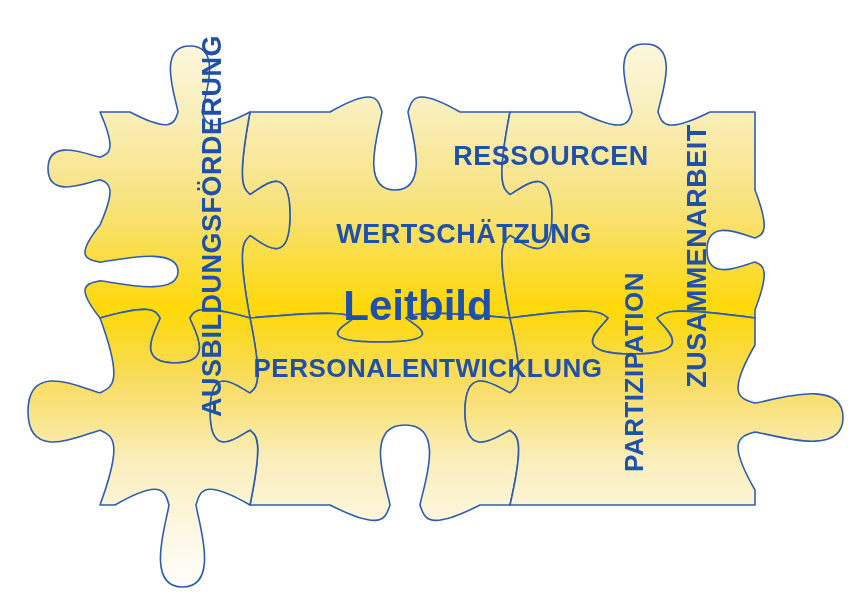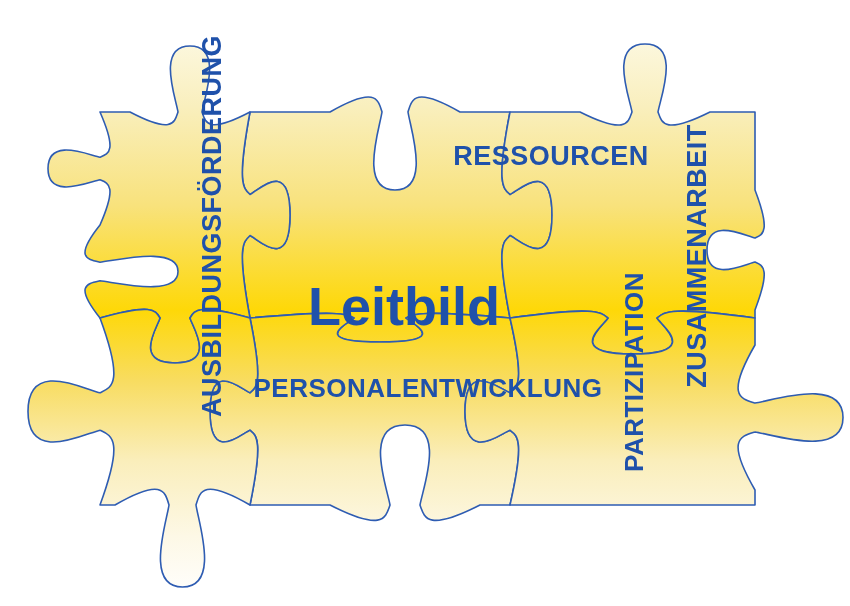--- a/index.html
+++ b/index.html
@@ -21,21 +21,21 @@
     position:absolute;
     transform:translate(-50%,-50%);
     color:var(--textblue,#1F4FA8);
     font-weight:700;
     font-size:27px;
     letter-spacing:0.5px;
     white-space:nowrap;
     line-height:1;
   }
   .label.vertical{transform:translate(-50%,-50%) rotate(-90deg);}
-  .label.title{font-size:54px;letter-spacing:0;}
+  .label.title{font-size:42px;letter-spacing:0;margin-left:14px;}
 </style>
 </head>
 <body>
 
 <div class="stage" style="--bg: #FFFFFF; --outline: #2E5CB2; --textblue: #1F51AA;">
 
   <svg width="850" height="606" viewBox="0 0 850 606" aria-hidden="true">
     <defs>
       <linearGradient id="goldgrad" gradientUnits="userSpaceOnUse" x1="0" y1="20" x2="0" y2="600">
           <stop offset="0" stop-color="#FDFAE9"></stop>
@@ -53,23 +53,24 @@
     <path class="puzzle-path" id="piece-bottom-middle" d="M 250 318 C 341.0 310.0, 346.2 314.0, 354.0 318.0 C 348.8 323.3, 307.2 342.0, 380.0 342.0 C 452.8 342.0, 411.2 323.3, 406.0 318.0 C 413.8 314.0, 419.0 310.0, 510.0 318.0 C 525.0 383.4, 517.5 387.2, 510.0 392.8 C 500.0 389.1, 465.0 359.1, 465.0 411.5 C 465.0 463.9, 500.0 433.9, 510.0 430.2 C 517.5 435.8, 525.0 439.6, 510.0 505.0 L 480 505 C 427.5 531.7, 424.5 518.3, 420.0 505.0 C 423.0 487.2, 447.0 425.0, 405.0 425.0 C 363.0 425.0, 387.0 487.2, 390.0 505.0 C 385.5 518.3, 382.5 531.7, 330.0 505.0 L 250 505 C 263.3 439.6, 256.7 435.8, 250.0 430.2 C 241.1 433.9, 210.0 463.9, 210.0 411.5 C 210.0 359.1, 241.1 389.1, 250.0 392.8 C 256.7 387.2, 263.3 383.4, 250.0 318.0 Z"></path>
     <path class="puzzle-path" id="piece-bottom-right" d="M 510 318 C 595.8 306.0, 600.6 312.0, 608.0 318.0 C 603.1 326.0, 563.9 354.0, 632.5 354.0 C 701.1 354.0, 661.9 326.0, 657.0 318.0 C 664.4 312.0, 669.3 306.0, 755.0 318.0 L 755 345 C 725.7 395.8, 740.3 398.6, 755.0 403.0 C 774.6 400.1, 843.0 376.9, 843.0 417.5 C 843.0 458.1, 774.6 434.9, 755.0 432.0 C 740.3 436.4, 725.7 439.3, 755.0 490.0 L 755 505 L 510 505 C 525.0 439.6, 517.5 435.8, 510.0 430.2 C 500.0 433.9, 465.0 463.9, 465.0 411.5 C 465.0 359.1, 500.0 389.1, 510.0 392.8 C 517.5 387.2, 525.0 383.4, 510.0 318.0 Z"></path>
     <path class="puzzle-path" id="piece-top-left" d="M 100 112 L 130 112 C 172.0 134.0, 174.4 123.0, 178.0 112.0 C 175.6 97.3, 156.4 46.0, 190.0 46.0 C 223.6 46.0, 204.4 97.3, 202.0 112.0 C 205.6 123.0, 208.0 134.0, 250.0 112.0 C 236.7 184.1, 243.3 188.2, 250.0 194.4 C 258.9 190.3, 290.0 157.3, 290.0 215.0 C 290.0 272.7, 258.9 239.7, 250.0 235.6 C 243.3 241.8, 236.7 245.9, 250.0 318.0 C 197.5 303.0, 194.5 310.5, 190.0 318.0 C 193.0 328.0, 217.0 363.0, 175.0 363.0 C 133.0 363.0, 157.0 328.0, 160.0 318.0 C 155.5 310.5, 152.5 303.0, 100.0 318.0 C 74.0 285.4, 87.0 283.6, 100.0 280.8 C 117.3 282.7, 178.0 297.5, 178.0 271.5 C 178.0 245.5, 117.3 260.3, 100.0 262.2 C 87.0 259.4, 74.0 257.6, 100.0 225.0 C 117.3 185.4, 108.7 183.2, 100.0 179.8 C 88.4 182.1, 48.0 200.1, 48.0 168.5 C 48.0 136.9, 88.4 154.9, 100.0 157.2 C 108.7 153.8, 117.3 151.6, 100.0 112.0 Z"></path>
     <path class="puzzle-path" id="piece-bottom-left" d="M 100 318 C 152.5 303.0, 155.5 310.5, 160.0 318.0 C 157.0 328.0, 133.0 363.0, 175.0 363.0 C 217.0 363.0, 193.0 328.0, 190.0 318.0 C 194.5 310.5, 197.5 303.0, 250.0 318.0 C 263.3 383.4, 256.7 387.2, 250.0 392.8 C 241.1 389.1, 210.0 359.1, 210.0 411.5 C 210.0 463.9, 241.1 433.9, 250.0 430.2 C 256.7 435.8, 263.3 439.6, 250.0 505.0 C 202.8 477.7, 200.1 491.3, 196.0 505.0 C 198.7 523.2, 220.3 587.0, 182.5 587.0 C 144.7 587.0, 166.3 523.2, 169.0 505.0 C 164.9 491.3, 162.3 477.7, 115.0 505.0 L 100 505 C 124.0 439.6, 112.0 435.8, 100.0 430.2 C 84.0 433.9, 28.0 463.9, 28.0 411.5 C 28.0 359.1, 84.0 389.1, 100.0 392.8 C 112.0 387.2, 124.0 383.4, 100.0 318.0 Z"></path>
   </svg>
 
   <div class="label vertical" style="left:212px;top:226px;">AUSBILDUNGSFÖRDERUNG</div>
 
   <div class="label" style="left:551px;top:156px;">RESSOURCEN</div>
 
+  <div class="label" style="left:464px;top:234px;">WERTSCHÄTZUNG</div>
 
   <div class="label title" style="left:404px;top:306px;">Leitbild</div>
 
-  <div class="label" style="left:428px;top:388px;font-size:26px;">PERSONALENTWICKLUNG</div>
+  <div class="label" style="left:428px;top:368px;font-size:26px;">PERSONALENTWICKLUNG</div>
 
 
   <div class="label vertical" style="left:634px;top:372px;font-size:26px;">PARTIZIPATION</div>
 
   <div class="label vertical" style="left:697px;top:256px;">ZUSAMMENARBEIT</div>
 
 </div>
 
 </body></html>

